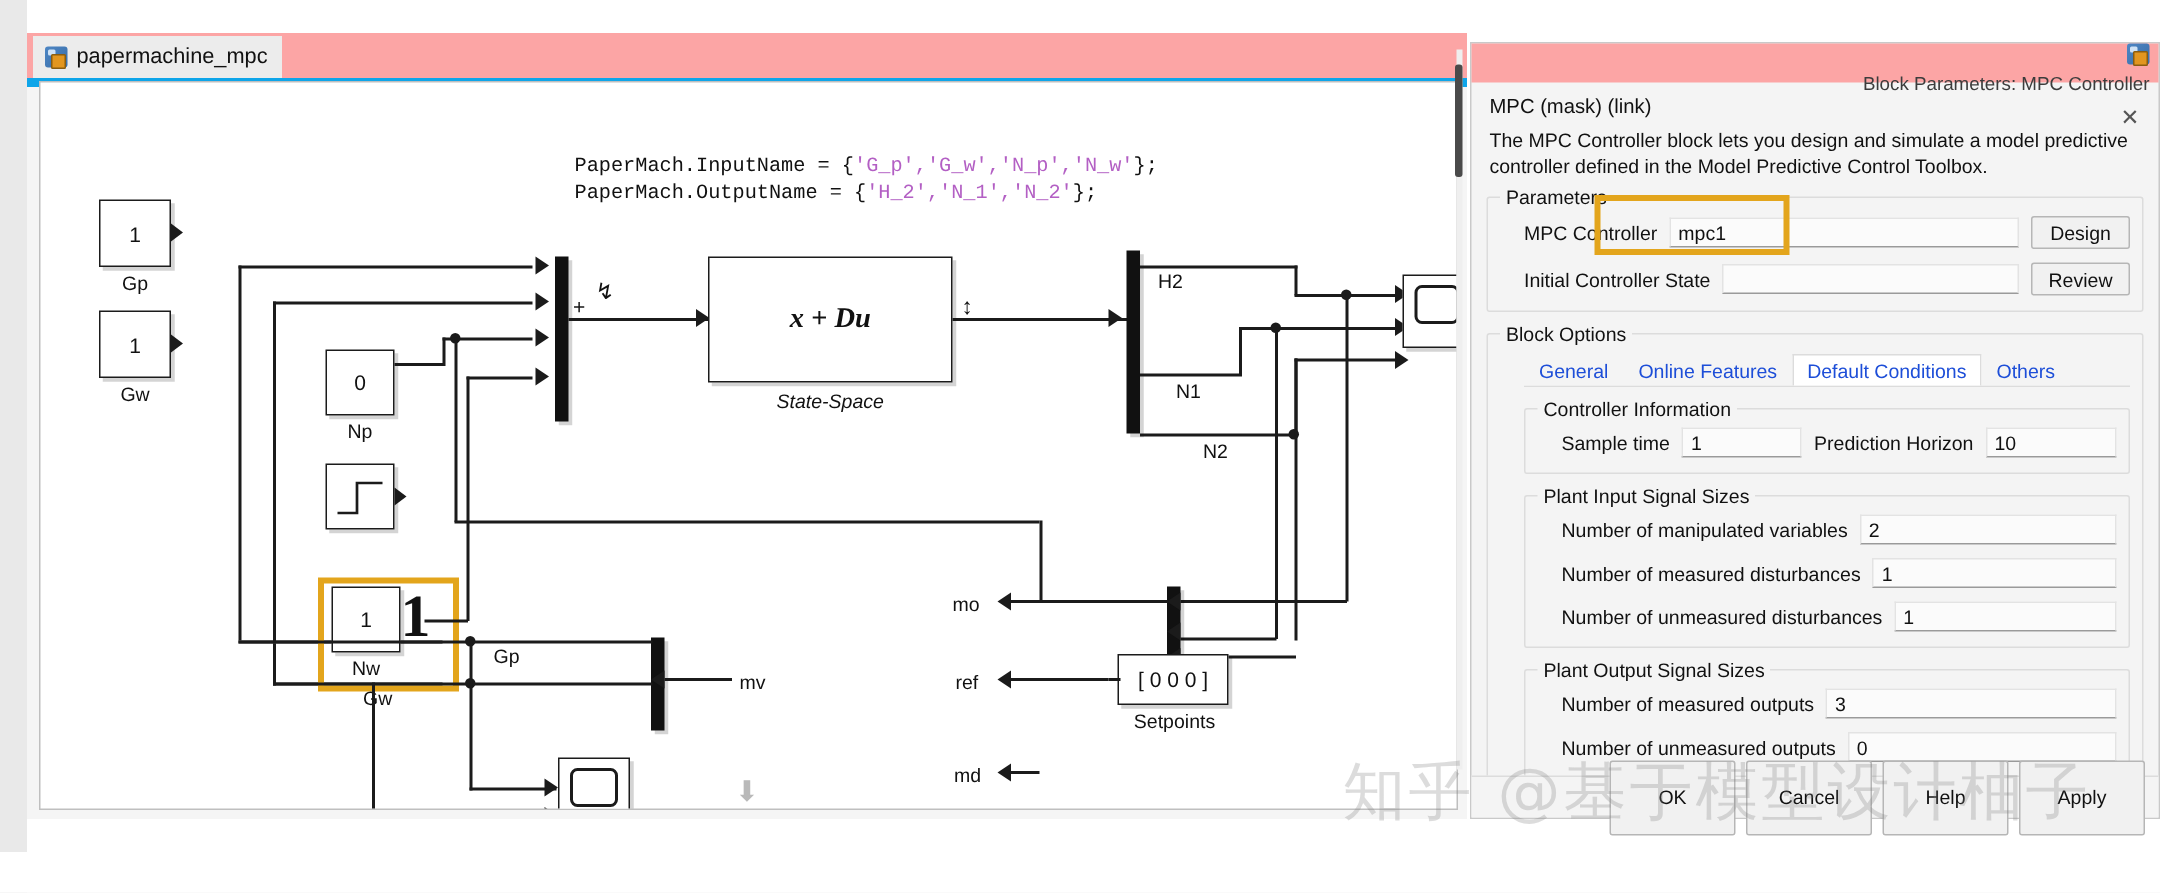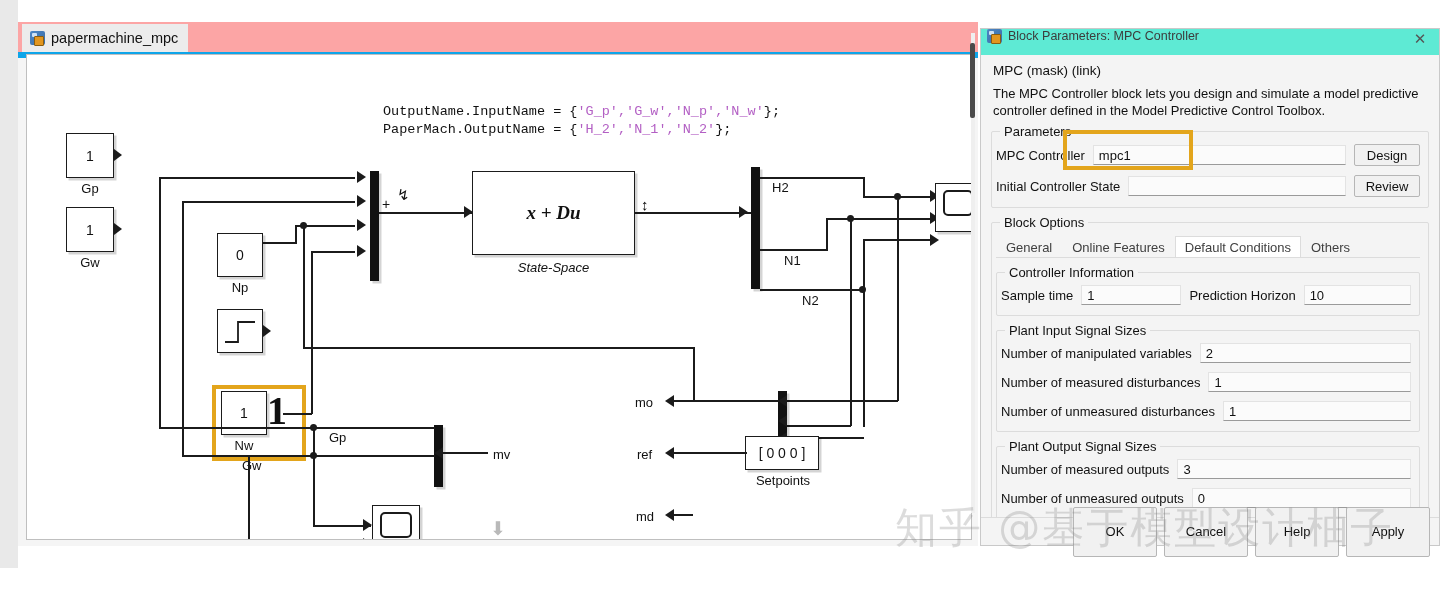--- a/index.html
+++ b/index.html
@@ -120,39 +120,39 @@
   }
 
   
   #dialog{
     position:absolute;left:980px;top:28px;width:460px;height:518px;
     background:#f4f4f4;border:1px solid #c9c9c9;
     box-sizing:border-box;
   }
   #dlg-titlebar{
     position:absolute;left:0;top:0;width:100%;height:26px;
-    background:#5eead4;display:flex;align-items:flex-start;padding:0 6px;
-    box-sizing:border-box;gap:6px;
+    background:#fca5a5;display:flex;align-items:flex-end;padding:0 6px;
+    box-sizing:border-box;gap:6px;flex-direction:column;
   }
   #dlg-title{font-size:12.5px;color:#3c3c3c;white-space:nowrap;}
   #dlg-close{
     margin-left:auto;width:26px;height:20px;display:flex;
     align-items:center;justify-content:center;color:#555;font-size:15px;
     cursor:default;
   }
   #dlg-body{
     position:absolute;left:0;top:26px;width:100%;height:464px;
     padding:4px 10px 0 10px;box-sizing:border-box;overflow:hidden;
   }
   #dlg-masktype{font-size:13.5px;color:#111;margin:4px 0 7px 2px;}
   #dlg-desc{font-size:13px;color:#111;line-height:17px;margin:0 0 10px 2px;}
 
   .group{
     position:relative;border:1px solid #dcdcdc;border-radius:2px;
-    margin-bottom:8px;padding:12px 8px 8px 4px;background:#f4f4f4;
+    margin-bottom:8px;padding:12px 8px 8px 24px;background:#f4f4f4;
   }
   .group > .group-title{
     position:absolute;left:8px;top:-8px;background:#f4f4f4;
     padding:0 4px;font-size:13px;color:#111;
   }
   .row{display:flex;align-items:center;gap:8px;margin-bottom:9px;}
   .row:last-child{margin-bottom:2px;}
   .fld-label{font-size:13px;color:#111;white-space:nowrap;}
   .fld{
     flex:1 1 auto;height:20px;background:#fbfbfb;
@@ -165,21 +165,21 @@
     background:#f1f1f1;border:1px solid #b6b6b6;border-radius:2px;
     font-size:13px;color:#111;display:flex;align-items:center;
     justify-content:center;box-sizing:border-box;
   }
   #tabstrip{
     display:flex;align-items:flex-end;gap:0;height:22px;margin:2px 0 0 0;
     border-bottom:1px solid #dcdcdc;
   }
   .tab{
     height:21px;padding:0 9px;display:flex;align-items:center;
-    font-size:13px;color:#404040;background:#f4f4f4;
+    font-size:13px;color:#1d4ed8;background:#f4f4f4;
     border:1px solid transparent;border-bottom:none;box-sizing:border-box;
   }
   .tab.active{
     background:#ffffff;border-color:#dcdcdc;
   }
   #dlg-footer{
     position:absolute;left:0;bottom:0;width:100%;height:28px;
     border-top:1px solid #dcdcdc;
     display:flex;align-items:center;justify-content:flex-end;
     gap:7px;padding-right:9px;box-sizing:border-box;background:#f4f4f4;
@@ -228,21 +228,21 @@
 
   <div id="model-tabbar">
     <div id="model-tab">
       <span class="simulink-icon"></span>
       <span class="tab-label">papermachine_mpc</span>
     </div>
   </div>
 
   <div id="model-canvas">
 
-    <div class="annot" style="left:356px;top:48px;"><span>OutputName.InputName = {</span><span class="str">'G_p','G_w','N_p','N_w'</span><span>};</span>
+    <div class="annot" style="left:356px;top:48px;"><span>PaperMach.InputName = {</span><span class="str">'G_p','G_w','N_p','N_w'</span><span>};</span>
 <span>PaperMach.OutputName = {</span><span class="str">'H_2','N_1','N_2'</span><span>};</span></div>
 
     <div class="blk" style="left:39px;top:78px;width:48px;height:45px;">
       <span>1</span>
     </div>
     <div class="port-tri" style="left:87px;top:94px;"></div>
     <div class="blk-label" style="left:39px;top:126px;width:48px;">Gp</div>
 
     <div class="blk" style="left:39px;top:152px;width:48px;height:45px;">
       <span>1</span>

